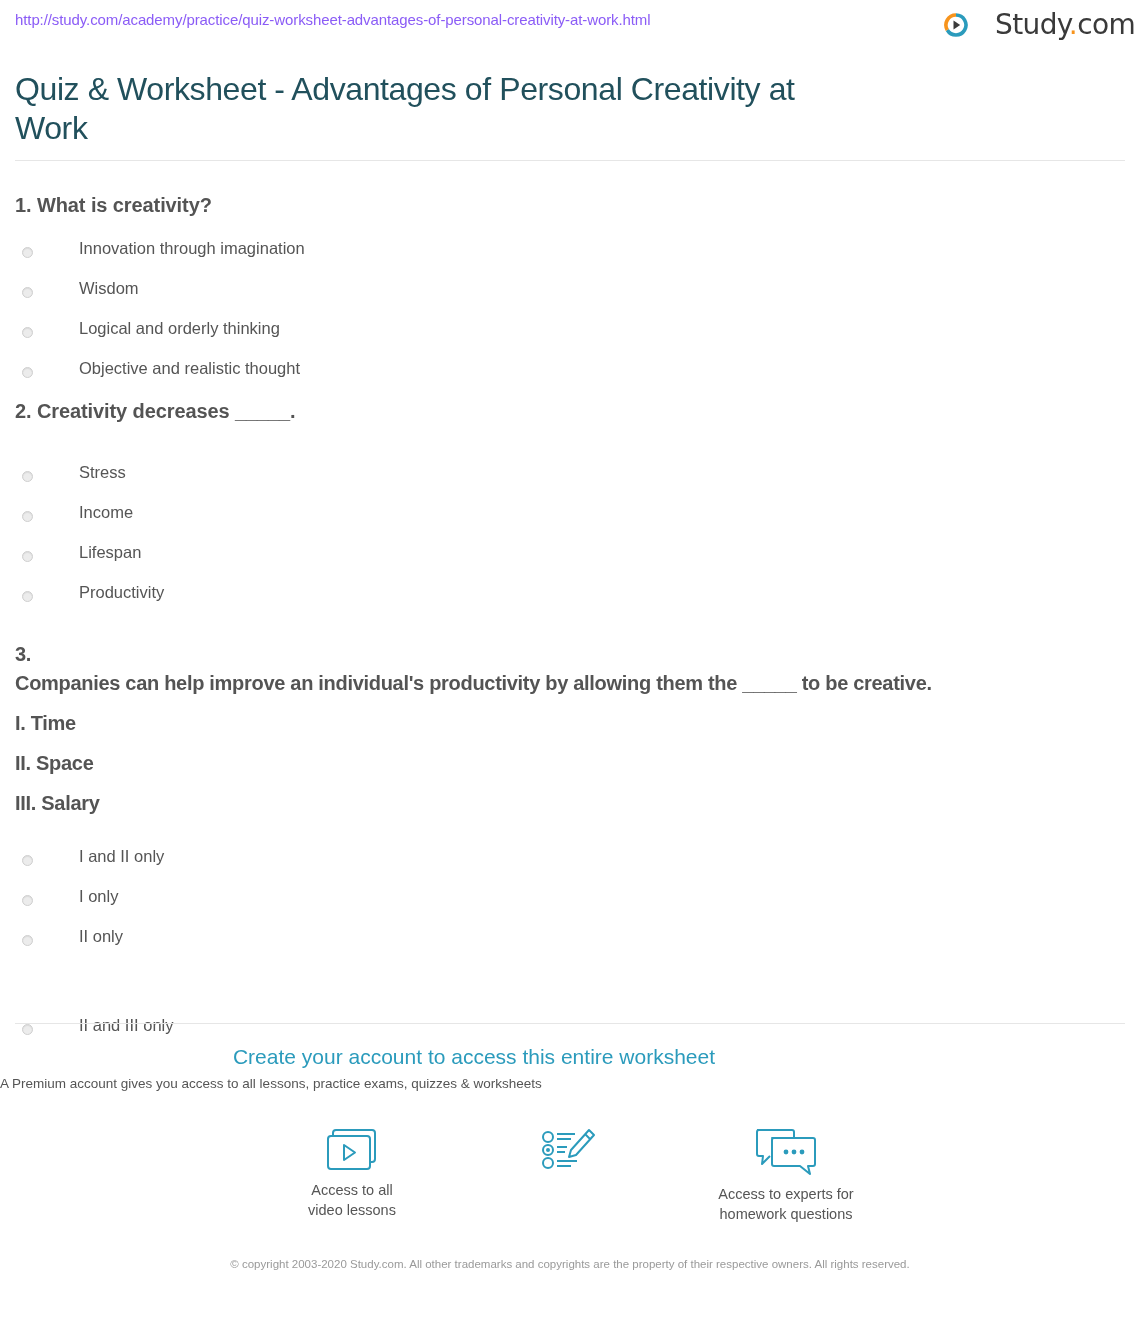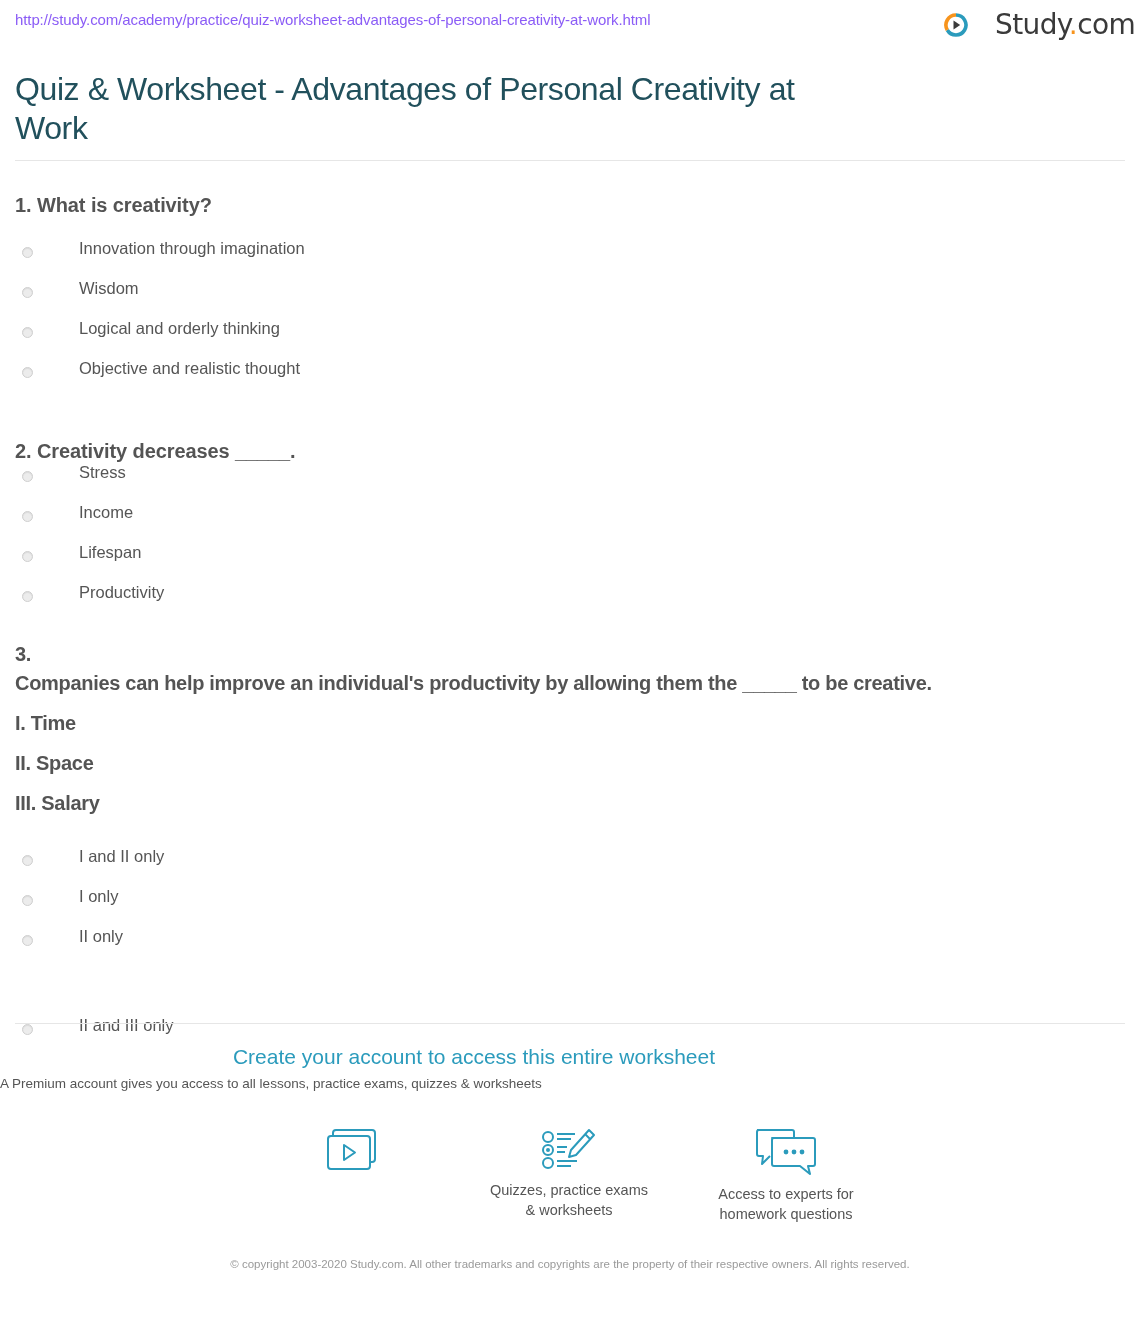--- a/index.html
+++ b/index.html
@@ -63,21 +63,21 @@
   </label>
 <label class="option" style="top:316px">
     <span class="radio"></span>
     <span class="opt-label">Logical and orderly thinking</span>
   </label>
 <label class="option" style="top:356px">
     <span class="radio"></span>
     <span class="opt-label">Objective and realistic thought</span>
   </label>
 
-<div class="q-head" style="top:440px"><span>2.</span> <span>Creativity decreases _____.</span></div>
+<div class="q-head" style="top:400px"><span>2.</span> <span>Creativity decreases _____.</span></div>
 <label class="option" style="top:460px">
     <span class="radio"></span>
     <span class="opt-label">Stress</span>
   </label>
 <label class="option" style="top:500px">
     <span class="radio"></span>
     <span class="opt-label">Income</span>
   </label>
 <label class="option" style="top:540px">
     <span class="radio"></span>
@@ -116,43 +116,43 @@
 <div class="cta-sub">A Premium account gives you access to all lessons, practice exams, quizzes &amp; worksheets</div>
 
 <div class="feature" style="left:242px">
   <span>
     <svg width="52" height="44" viewBox="0 0 52 44">
       <rect x="7" y="2" width="42" height="32" rx="3" fill="#fff" stroke="#2b9bbc" stroke-width="2"></rect>
       <rect x="2" y="8" width="42" height="33" rx="3" fill="#fff" stroke="#2b9bbc" stroke-width="2"></rect>
       <path d="M18 17 L29 24.5 L18 32 Z" fill="none" stroke="#2b9bbc" stroke-width="2" stroke-linejoin="round"></path>
     </svg>
   </span>
+  <div class="feature-label">
+      <div>Access to all</div>
+      <div>video lessons</div>
+    </div>
 </div>
 
 <div class="feature" style="left:459px">
   <span>
     <svg width="56" height="44" viewBox="0 0 56 44">
       <circle cx="7" cy="9" r="5" fill="none" stroke="#2b9bbc" stroke-width="2"></circle>
       <circle cx="7" cy="22" r="5" fill="none" stroke="#2b9bbc" stroke-width="2"></circle>
       <circle cx="7" cy="22" r="2" fill="#2b9bbc"></circle>
       <circle cx="7" cy="35" r="5" fill="none" stroke="#2b9bbc" stroke-width="2"></circle>
       <line x1="16" y1="6" x2="34" y2="6" stroke="#2b9bbc" stroke-width="2"></line>
       <line x1="16" y1="11" x2="30" y2="11" stroke="#2b9bbc" stroke-width="2"></line>
       <line x1="16" y1="19" x2="26" y2="19" stroke="#2b9bbc" stroke-width="2"></line>
       <line x1="16" y1="24" x2="24" y2="24" stroke="#2b9bbc" stroke-width="2"></line>
       <line x1="16" y1="33" x2="36" y2="33" stroke="#2b9bbc" stroke-width="2"></line>
       <line x1="16" y1="38" x2="30" y2="38" stroke="#2b9bbc" stroke-width="2"></line>
       <path d="M48 2 L53 7 L35 27 L28 29 L30 22 Z" fill="none" stroke="#2b9bbc" stroke-width="2" stroke-linejoin="round"></path>
       <line x1="44" y1="6" x2="49" y2="11" stroke="#2b9bbc" stroke-width="2"></line>
     </svg>
   </span>
-  <div class="feature-label">
-      <div>Quizzes, practice exams</div>
-      <div>&amp; worksheets</div>
-    </div>
 </div>
 
 <div class="feature" style="left:676px">
   <span>
     <svg width="64" height="48" viewBox="0 0 64 48">
       <path d="M3 2 H38 Q40 2 40 4 V10 M16 28 L8 36 L9 28 H5 Q3 28 3 26 V4 Q3 2 5 2" fill="none" stroke="#2b9bbc" stroke-width="2" stroke-linejoin="round"></path>
       <path d="M18 10 H59 Q61 10 61 12 V36 Q61 38 59 38 H54 L56 46 L46 38 H20 Q18 38 18 36 V12 Q18 10 20 10 Z" fill="#fff" stroke="#2b9bbc" stroke-width="2" stroke-linejoin="round"></path>
       <circle cx="32" cy="24" r="2.4" fill="#2b9bbc"></circle>
       <circle cx="40" cy="24" r="2.4" fill="#2b9bbc"></circle>
       <circle cx="48" cy="24" r="2.4" fill="#2b9bbc"></circle>

